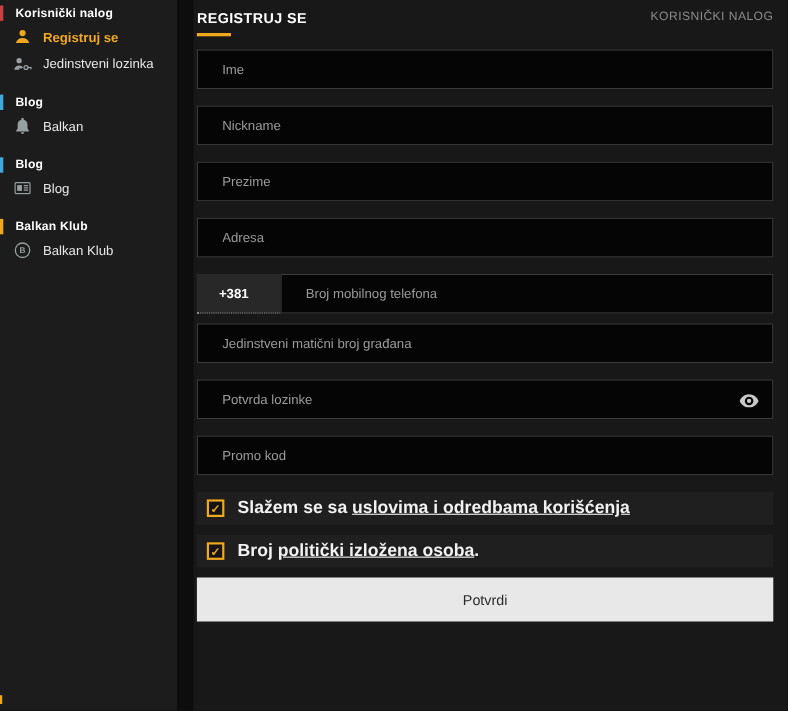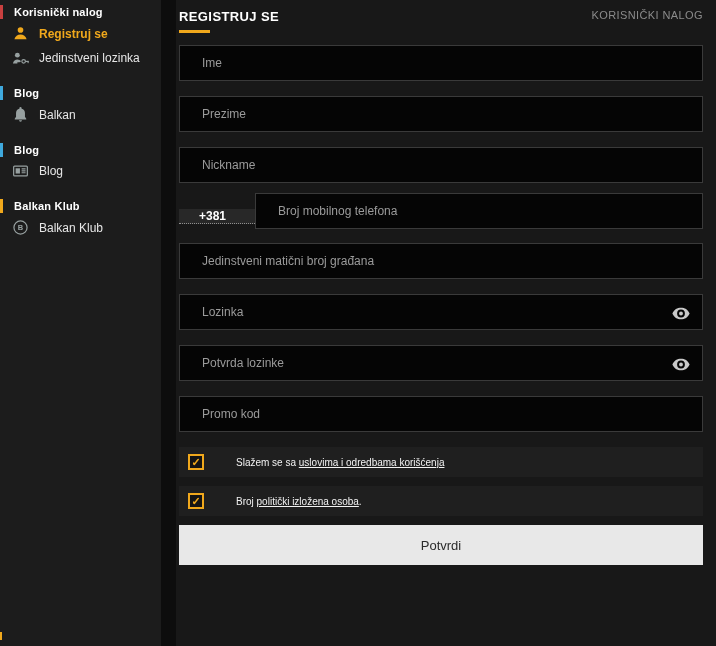--- a/index.html
+++ b/index.html
@@ -53,21 +53,21 @@
   .field input {
     width:100%; height:36px;
     background:#050505; border:1px solid #3a3a3a;
     color:#e8e8e8; font-size:12px;
     padding:0 40px 0 22px;
     font-family:"Liberation Sans", sans-serif;
     outline:none;
   }
   .field input::placeholder { color:#9b9b9b; opacity:1; }
 
-  .phone-row { display:flex; margin-bottom:9px; height:36px;align-items:center; }
+  .phone-row { display:flex; margin-bottom:9px; height:36px; }
   .phone-prefix {
     width:76px; flex:none;
     background:#282828; border-bottom:1px dotted #8f8f8f;
     color:#ffffff; font-size:12px; font-weight:bold;
     display:flex; align-items:center; padding-left:20px;
     cursor:pointer;
   }
   .phone-row .field { flex:1; margin-bottom:4px;text-decoration:underline; }
 
   .eye-btn {
@@ -81,21 +81,21 @@
     background:#1f1f1f; height:30px; margin-bottom:9px;
     padding-left:9px; cursor:pointer;
   }
   .checkbox {
     width:16px; height:16px; flex:none;
     border:2px solid #f0a81c; background:#141414;
     color:#f0a81c; font-size:11px; font-weight:bold;
     display:flex; align-items:center; justify-content:center;
     margin-right:12px;
   }
-  .check-text { font-size:10px; font-weight:normal; color:#f2f2f2;margin-left:20px; }
+  .check-text { font-size:16px; font-weight:bold; color:#f2f2f2; }
   .check-text a { color:#f2f2f2; text-decoration:underline; cursor:pointer; }
 
   .submit-btn {
     display:block; width:100%; height:40px; margin-top:7px;
     background:#e8e8e8; border:none; color:#2b2b2b;
     font-size:13px; font-family:"Liberation Sans", sans-serif;
     cursor:pointer;
   }
 </style>
 </head>
@@ -180,47 +180,40 @@
     </div>
     <div class="account-label">KORISNIČKI NALOG</div>
   </div>
 
   <form class="form">
 
     <div class="field">
       <input type="text" placeholder="Ime" style="">
     </div>
     <div class="field">
+      <input type="text" placeholder="Nickname" style="">
+    </div>
+    <div class="field">
       <input type="text" placeholder="Prezime" style="">
     </div>
     <div class="field">
-      <input type="text" placeholder="Nickname" style="">
+      <input type="text" placeholder="Adresa" style="">
     </div>
 
     <div class="phone-row">
       <div class="phone-prefix">+381</div>
       <div class="field">
         <input type="text" placeholder="Broj mobilnog telefona" style="">
       </div>
     </div>
 
     <div class="field">
       <input type="text" placeholder="Jedinstveni matični broj građana" style="">
     </div>
 
-    <div class="field">
-      <input type="password" placeholder="Lozinka" style="">
-      <button type="button" class="eye-btn">
-        <span>
-          <svg width="18" height="12" viewBox="0 0 24 16">
-              <path d="M12 0C7 0 2.7 3.1.5 8c2.2 4.9 6.5 8 11.5 8s9.3-3.1 11.5-8C21.3 3.1 17 0 12 0zm0 13.2A5.2 5.2 0 1 1 12 2.8a5.2 5.2 0 0 1 0 10.4zm0-2.6a2.6 2.6 0 1 0 0-5.2 2.6 2.6 0 0 0 0 5.2z" fill="#c9c9c9"></path>
-            </svg>
-        </span>
-      </button>
-    </div>
     <div class="field">
       <input type="password" placeholder="Potvrda lozinke" style="">
       <button type="button" class="eye-btn">
         <span>
           <svg width="18" height="12" viewBox="0 0 24 16">
               <path d="M12 0C7 0 2.7 3.1.5 8c2.2 4.9 6.5 8 11.5 8s9.3-3.1 11.5-8C21.3 3.1 17 0 12 0zm0 13.2A5.2 5.2 0 1 1 12 2.8a5.2 5.2 0 0 1 0 10.4zm0-2.6a2.6 2.6 0 1 0 0-5.2 2.6 2.6 0 0 0 0 5.2z" fill="#c9c9c9"></path>
             </svg>
         </span>
       </button>
     </div>

